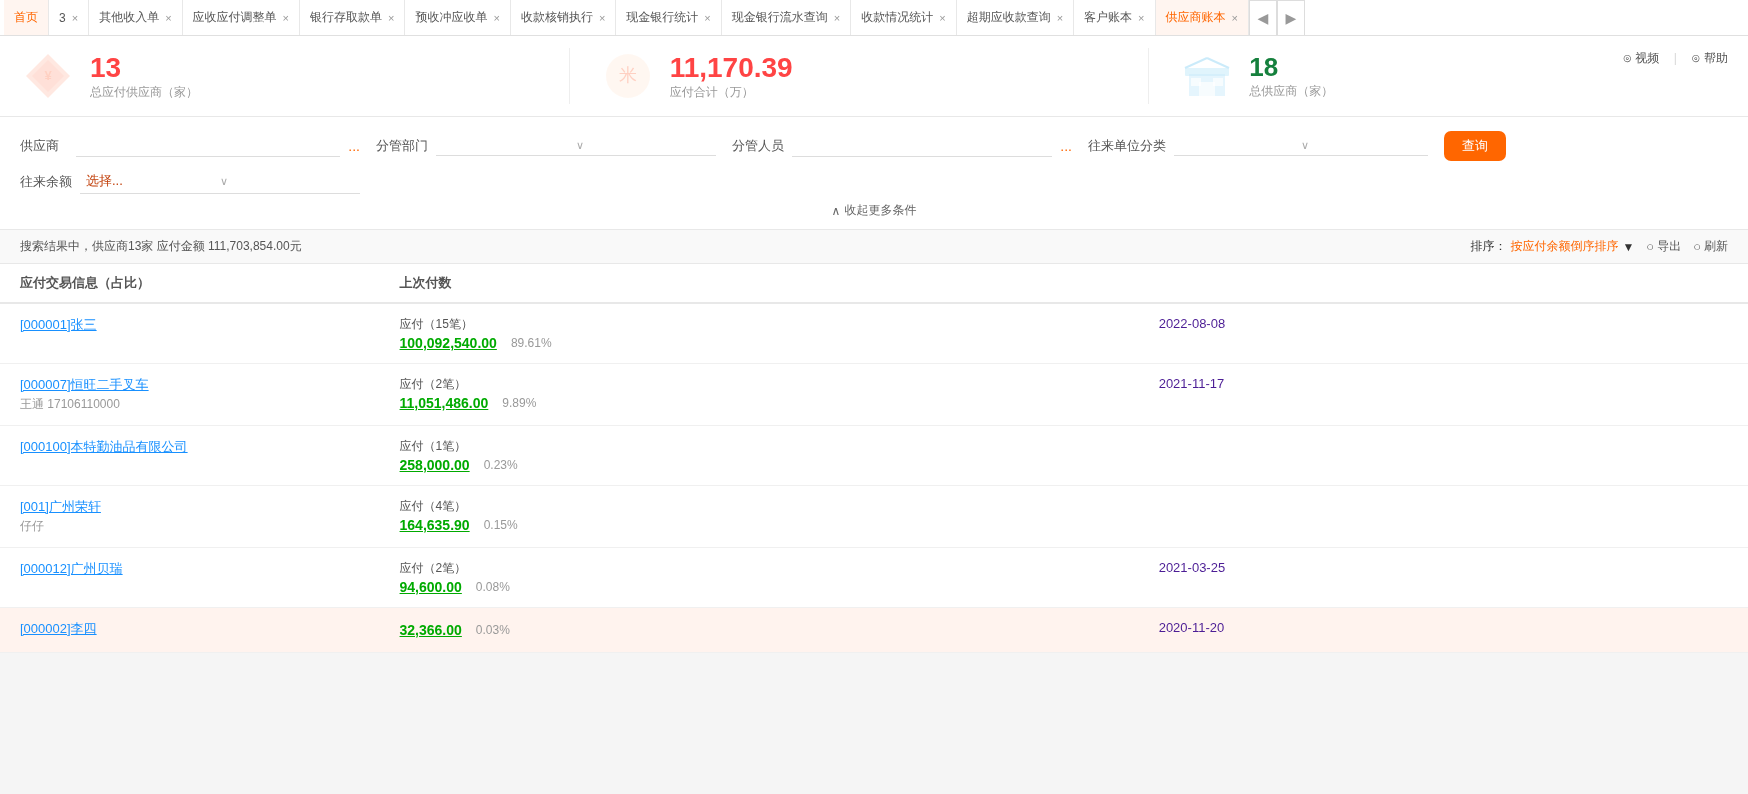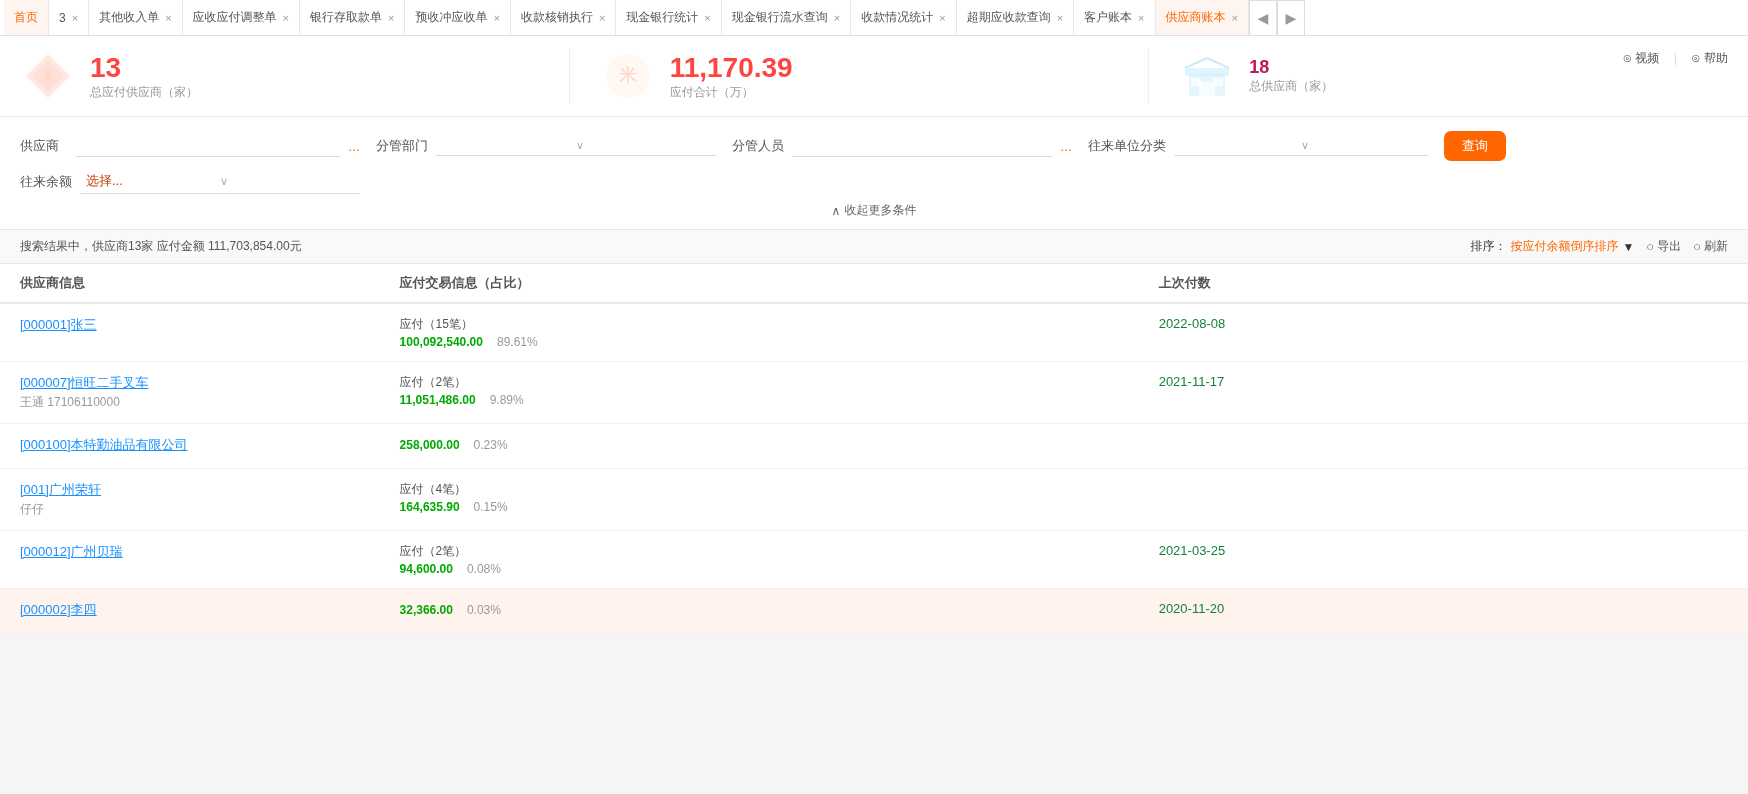--- a/index.html
+++ b/index.html
@@ -243,27 +243,28 @@
       cursor: pointer;
     }
     .supplier-contact {
       font-size: 12px;
       color: #999;
       margin-top: 2px;
     }
     .tx-label { font-size: 12px; color: #555; }
     .tx-amount {
       color: #00aa00;
-      font-size: 12px;
+      font-size: 14px;
       font-weight: bold;
+      text-decoration: underline;
       cursor: pointer;
     }
     .tx-percent { font-size: 12px; color: #999; margin-left: 14px; }
     .tx-row { display: flex; align-items: center; margin-top: 2px; }
-    .last-pay { font-size: 13px; color: #15803d; }
+    .last-pay { font-size: 13px; color: #4c1d95; }
 
     
     ::-webkit-scrollbar { width: 6px; height: 6px; }
     ::-webkit-scrollbar-thumb { background: #ddd; border-radius: 3px; }
   </style>
 </head>
 <body>
 
 <div class="top-nav">
   <div class="nav-tab active">
@@ -356,21 +357,21 @@
         <rect x="8" y="24" width="36" height="22" fill="#7ecef4" opacity="0.5"></rect>
         <rect x="4" y="18" width="44" height="8" fill="#7ecef4" opacity="0.6" rx="1"></rect>
         <rect x="18" y="32" width="16" height="14" fill="#fff" opacity="0.7"></rect>
         <rect x="10" y="28" width="10" height="8" fill="#fff" opacity="0.7"></rect>
         <rect x="32" y="28" width="10" height="8" fill="#fff" opacity="0.7"></rect>
         <line x1="4" y1="18" x2="26" y2="8" stroke="#7ecef4" stroke-width="2"></line>
         <line x1="48" y1="18" x2="26" y2="8" stroke="#7ecef4" stroke-width="2"></line>
       </svg>
     </div>
     <div class="stats-text">
-      <div class="stats-number" style="color:#be185d; font-size:18px; font-weight:bold;">18</div>
+      <div class="stats-number" style="color:#15803d; font-size:26px; font-weight:bold;">18</div>
       <div class="stats-label">总供应商（家）</div>
     </div>
   </div>
 
   <div class="stats-helpers">
     <span>
       <span>⊙</span>
       <span>视频</span>
     </span>
     <span style="color:#ccc;">｜</span>
@@ -448,21 +449,20 @@
     </div>
     <div class="action-btn">
       <span style="font-size:13px;">○</span>
       <span>刷新</span>
     </div>
   </div>
 </div>
 
 <div class="main-table">
   <div class="table-header">
-    <span>供应商信息</span>
     <span>应付交易信息（占比）</span>
     <span>上次付数</span>
   </div>
 
   <div class="table-row">
     <div>
       <div class="supplier-name">[000001]张三</div>
       <div class="supplier-contact"></div>
     </div>
     <div>
@@ -493,20 +493,21 @@
       <span class="last-pay">2021-11-17</span>
     </div>
   </div>
 
   <div class="table-row">
     <div>
       <div class="supplier-name">[000100]本特勤油品有限公司</div>
       <div class="supplier-contact"></div>
     </div>
     <div>
+      <div class="tx-label">应付（1笔）</div>
       <div class="tx-row">
         <span class="tx-amount">258,000.00</span>
         <span class="tx-percent">0.23%</span>
       </div>
     </div>
   </div>
 
   <div class="table-row">
     <div>
       <div class="supplier-name">[001]广州荣轩</div>

